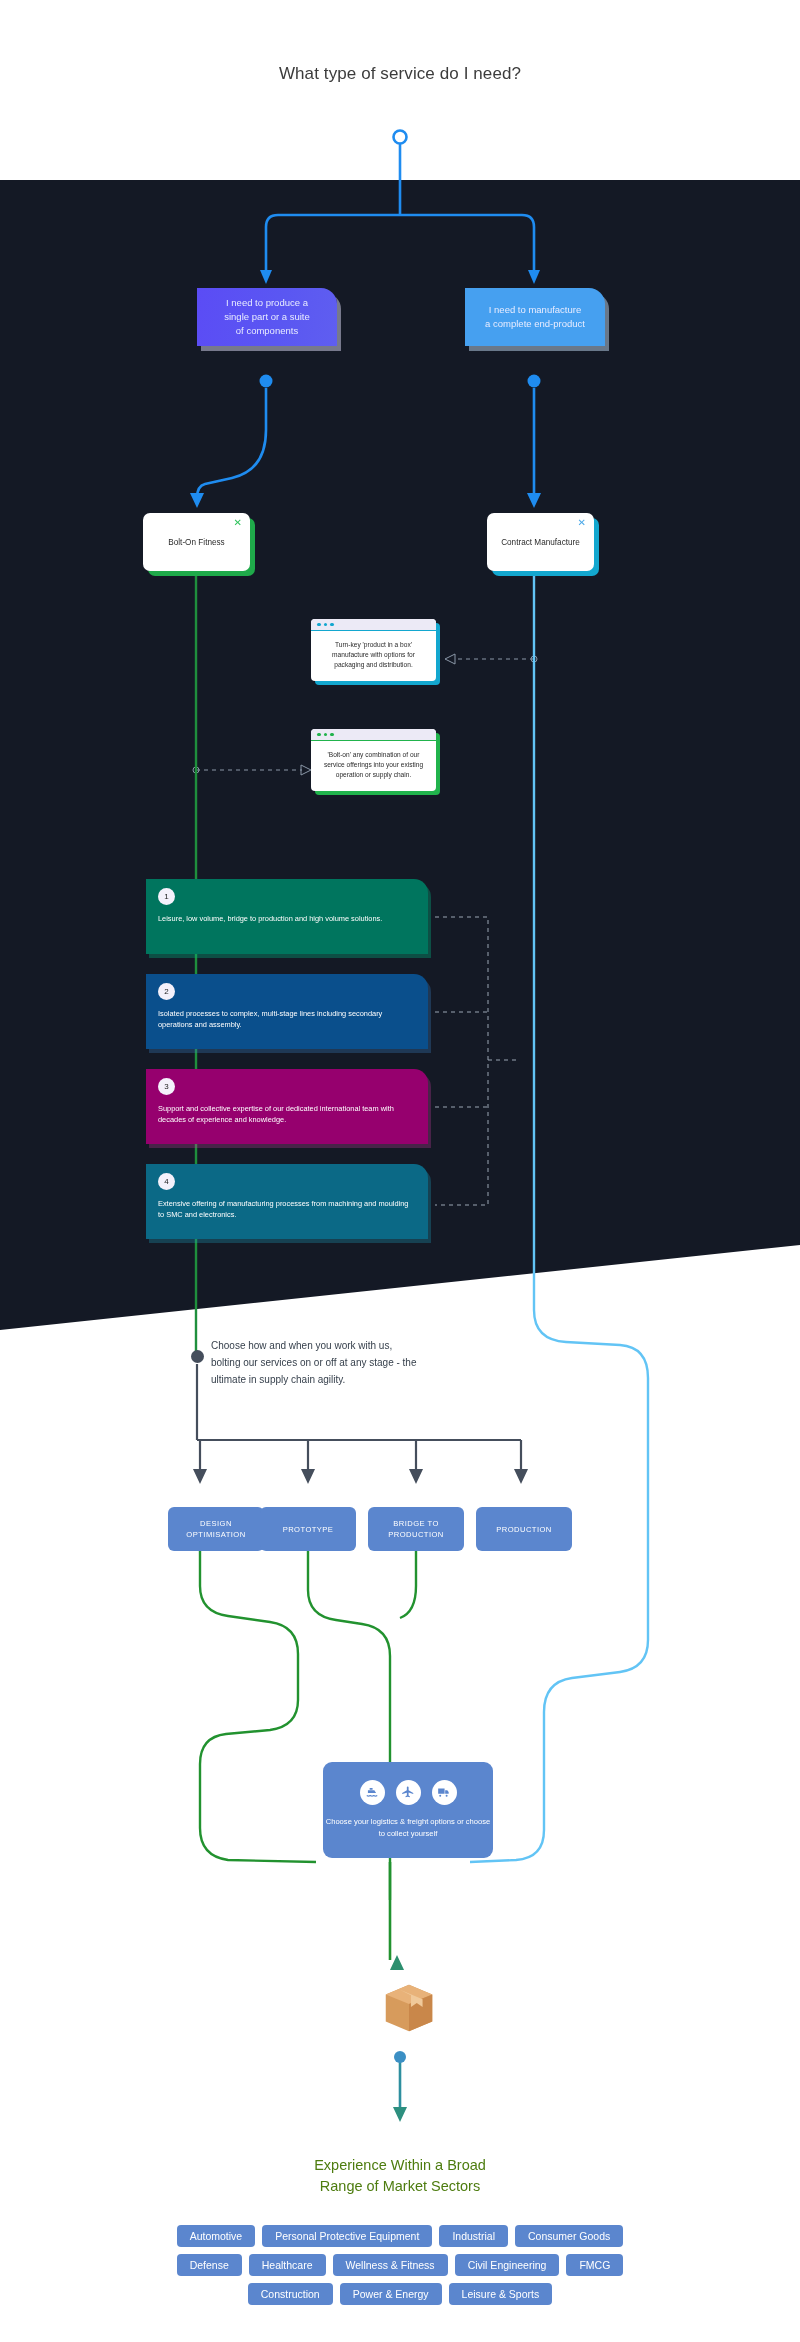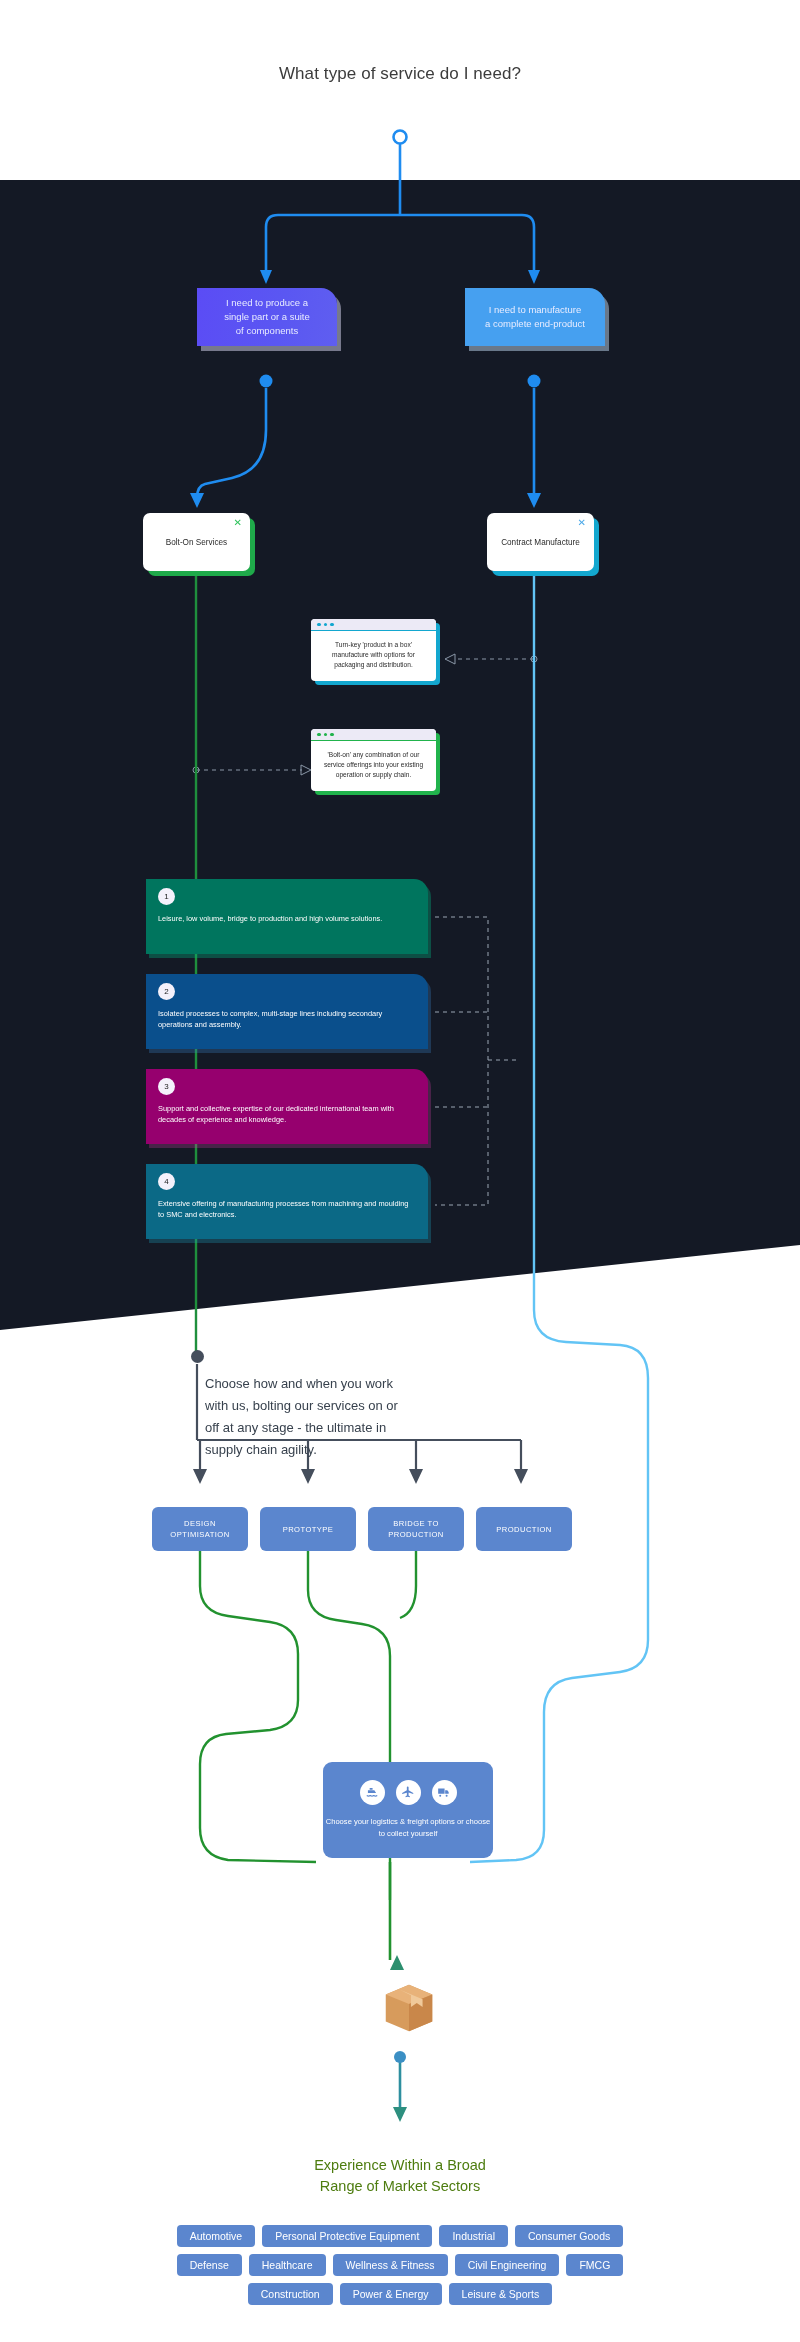--- a/index.html
+++ b/index.html
@@ -83,37 +83,37 @@
     margin-bottom: 8px;
   }
   .feat .txt { font-size: 7.4px; line-height: 1.55; }
   .feat.f1 { top: 879px; background: #00755e; box-shadow: 3px 4px 0 rgba(0,180,130,.35); }
   .feat.f2 { top: 974px; background: #0a4f8c; box-shadow: 3px 4px 0 rgba(60,130,200,.3); }
   .feat.f3 { top: 1069px; background: #96006e; box-shadow: 3px 4px 0 rgba(200,60,160,.3); }
   .feat.f4 { top: 1164px; background: #0b6986; box-shadow: 3px 4px 0 rgba(30,160,190,.3); }
 
   
   .note {
-    position: absolute; left: 205px; top: 1337px; width: 210px; z-index: 4;
-    font-size: 13px; line-height: 1.7; color: #37414d; margin-top: 36px;
+    position: absolute; left: 211px; top: 1337px; width: 210px; z-index: 4;
+    font-size: 10px; line-height: 1.7; color: #37414d;
   }
   .note-dot {
     position: absolute; left: 191px; top: 1350px; width: 13px; height: 13px;
     border-radius: 50%; background: #454e5c; z-index: 5;
   }
 
   
   .stage-btn {
     position: absolute; z-index: 4; height: 44px; width: 96px;
     background: #5b86ce; border-radius: 6px; color: #ffffff;
     font-size: 7.6px; letter-spacing: .45px; text-align: center;
     display: flex; align-items: center; justify-content: center; padding: 0 6px;
     line-height: 1.45;
   }
-  .stage-btn.s1 { left: 152px; top: 1507px; }
+  .stage-btn.s1 { left: 168px; top: 1507px; }
   .stage-btn.s2 { left: 260px; top: 1507px; }
   .stage-btn.s3 { left: 368px; top: 1507px; }
   .stage-btn.s4 { left: 476px; top: 1507px; }
 
   
   .logistics {
     position: absolute; left: 323px; top: 1762px; width: 170px; height: 96px; z-index: 4;
     background: #5b86ce; border-radius: 9px; color: #ffffff;
     display: flex; flex-direction: column; align-items: center; justify-content: center;
   }
@@ -208,21 +208,21 @@
 single part or a suite
 of components</span>
   </div>
   <div class="decision right">
     <span style="white-space:pre-line">I need to manufacture
 a complete end-product</span>
   </div>
 
   <div class="svc-card bolt">
     <span class="xmark">✕</span>
-    <span>Bolt-On Services</span>
+    <span>Bolt-On Fitness</span>
   </div>
   <div class="svc-card contract">
     <span class="xmark">✕</span>
     <span>Contract Manufacture</span>
   </div>
 
   <div class="tip turnkey">
     <div class="bar">
       <span class="dot"></span>
       <span class="dot"></span>

